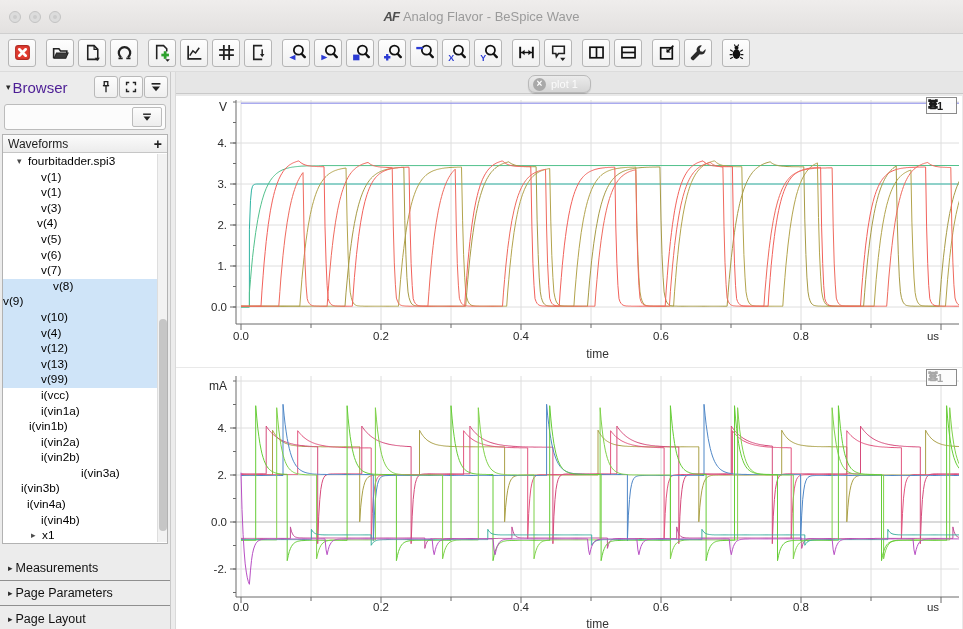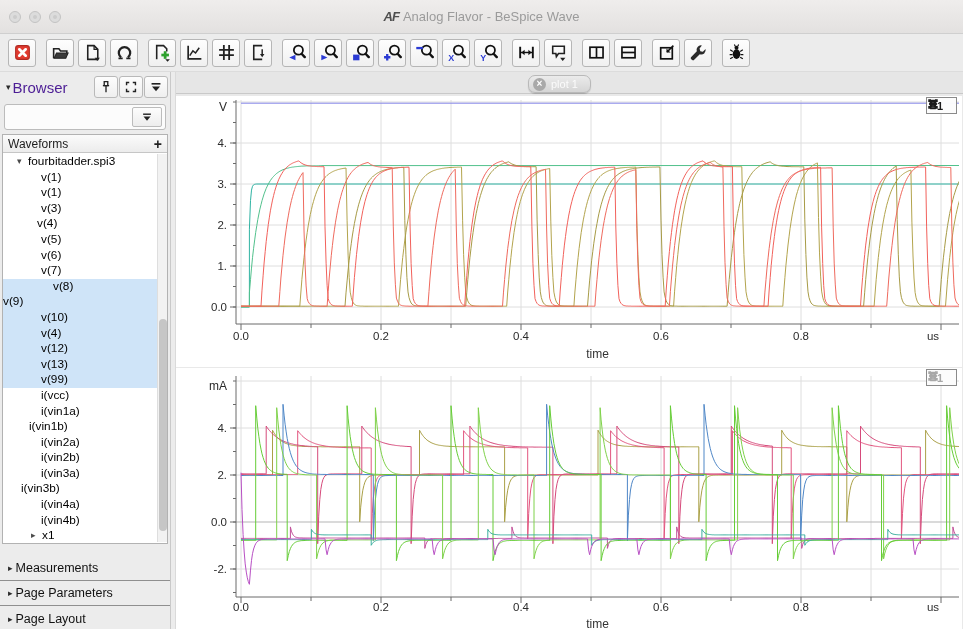--- a/index.html
+++ b/index.html
@@ -343,27 +343,27 @@
           </div>
           <div class="trow" style="padding-left: 26px;">
             <span>i(vin1b)</span>
           </div>
           <div class="trow" style="padding-left: 38px;">
             <span>i(vin2a)</span>
           </div>
           <div class="trow" style="padding-left: 38px;">
             <span>i(vin2b)</span>
           </div>
-          <div class="trow" style="padding-left: 38px;">
+          <div class="trow" style="padding-left: 38px; margin-left: 40px;">
             <span>i(vin3a)</span>
           </div>
           <div class="trow" style="padding-left: 18px;">
             <span>i(vin3b)</span>
           </div>
-          <div class="trow" style="padding-left: 38px;">
+          <div class="trow" style="padding-left: 24px;">
             <span>i(vin4a)</span>
           </div>
           <div class="trow" style="padding-left: 38px;">
             <span>i(vin4b)</span>
           </div>
           <div class="trow" style="padding-left: 28px;">
             <span class="exp">▸</span>
             <span>x1</span>
           </div>
         </div>

